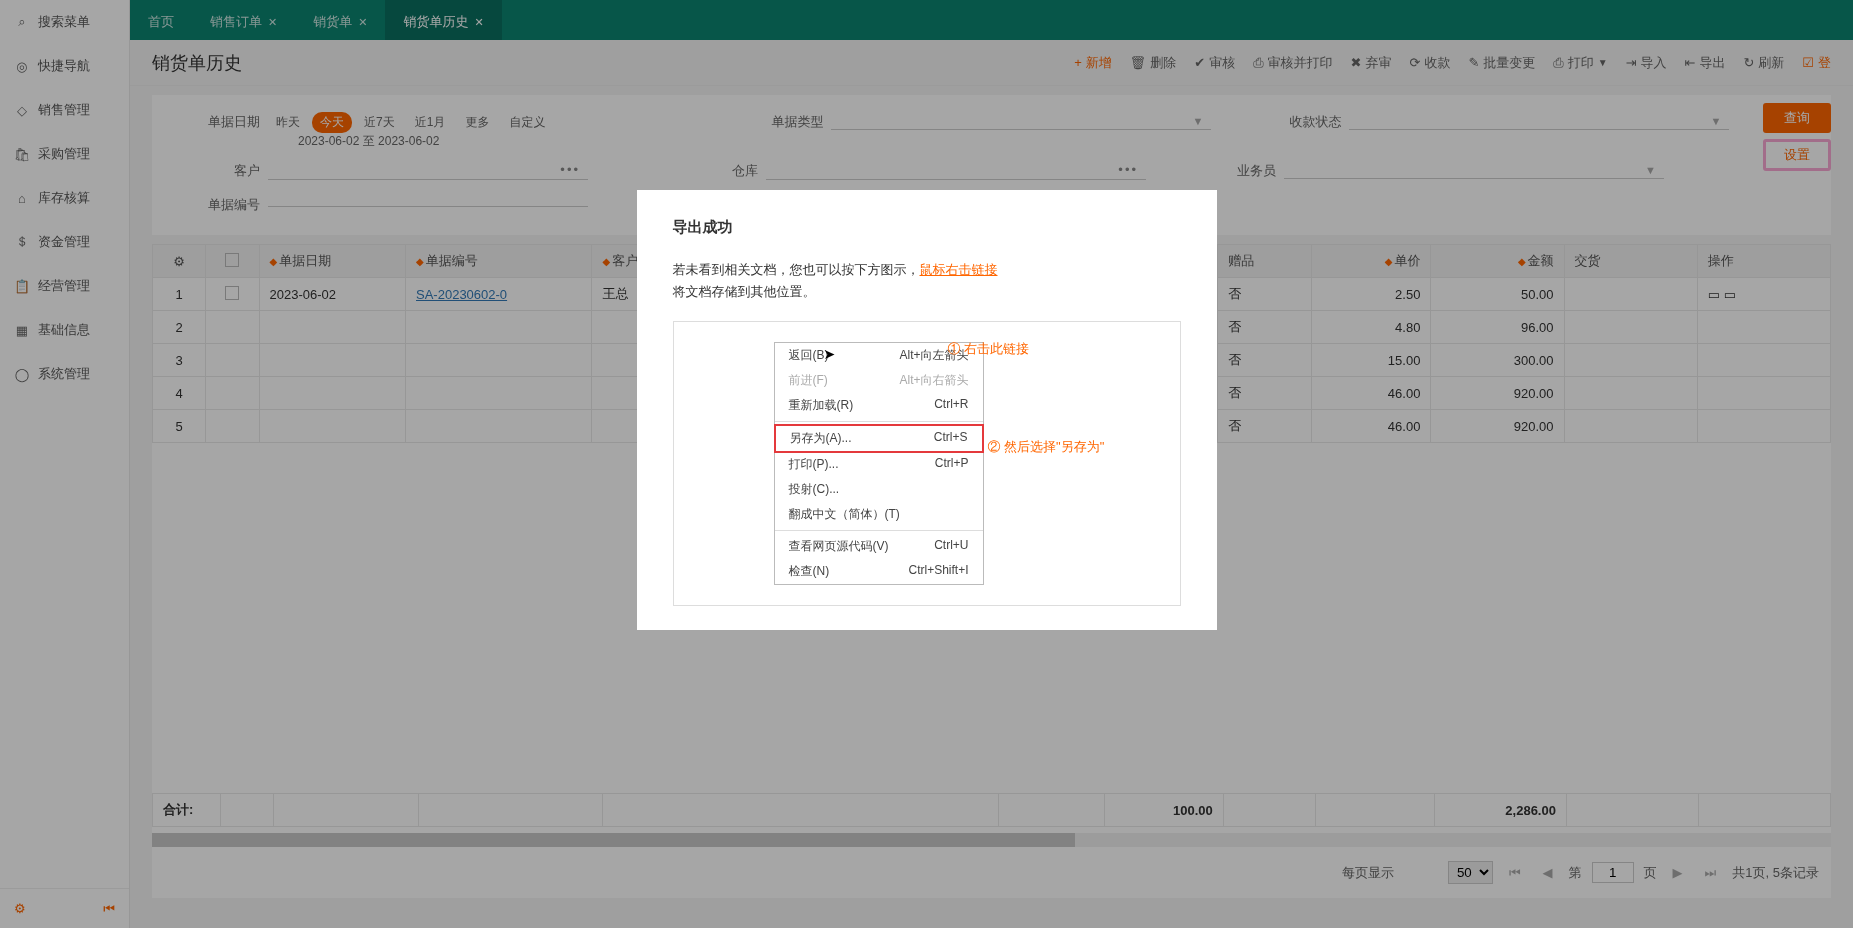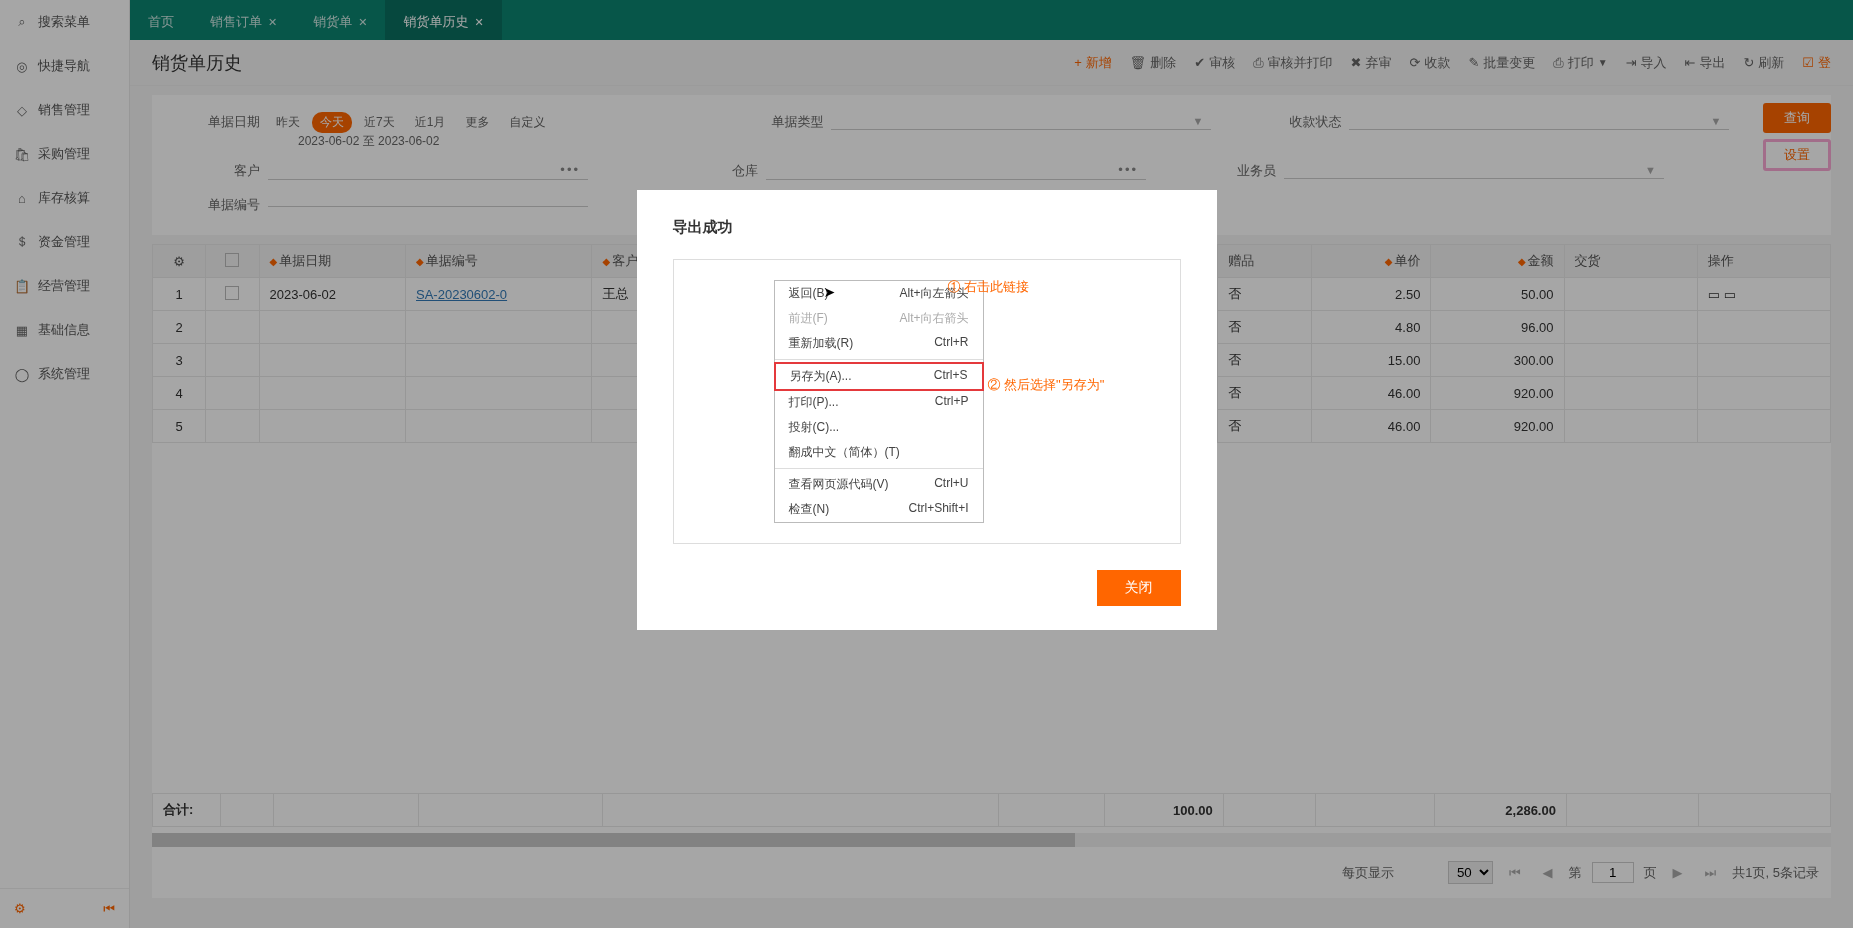--- a/index.html
+++ b/index.html
@@ -383,20 +383,24 @@
     <span>页</span>
     <span class="pgbtn">▶</span>
     <span class="pgbtn">⏭</span>
     <span>共1页, 5条记录</span>
   </div>
 </div>
 
 <div class="overlay">
   <div class="dialog">
     <div class="dlg-title">导出成功</div>
+    <div class="dlg-text">
+      <span>若未看到相关文档，您也可以按下方图示，</span><span class="hl">鼠标右击链接</span><br>
+      <span>将文档存储到其他位置。</span>
+    </div>
     <div class="illus">
       <span class="cursor">➤</span>
       <div class="illus-note1">① 右击此链接</div>
       <div class="ctxmenu" id="ctxmenu">
           <div class="mi">
             <span>返回(B)</span>
             <span>Alt+向左箭头</span>
           </div>
           <div class="mi dis">
             <span>前进(F)</span>
@@ -428,17 +432,14 @@
             <span>查看网页源代码(V)</span>
             <span>Ctrl+U</span>
           </div>
           <div class="mi">
             <span>检查(N)</span>
             <span>Ctrl+Shift+I</span>
           </div>
         </div>
       <div class="illus-note2">② 然后选择"另存为"</div>
     </div>
-    <div class="dlg-foot">
-      <button class="btn-close">关闭</button>
-    </div>
   </div>
 </div>
 
 </body></html>

